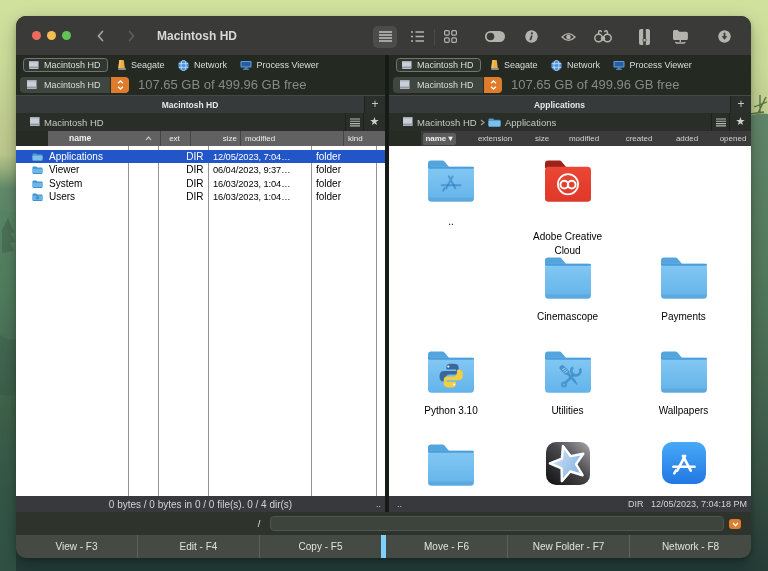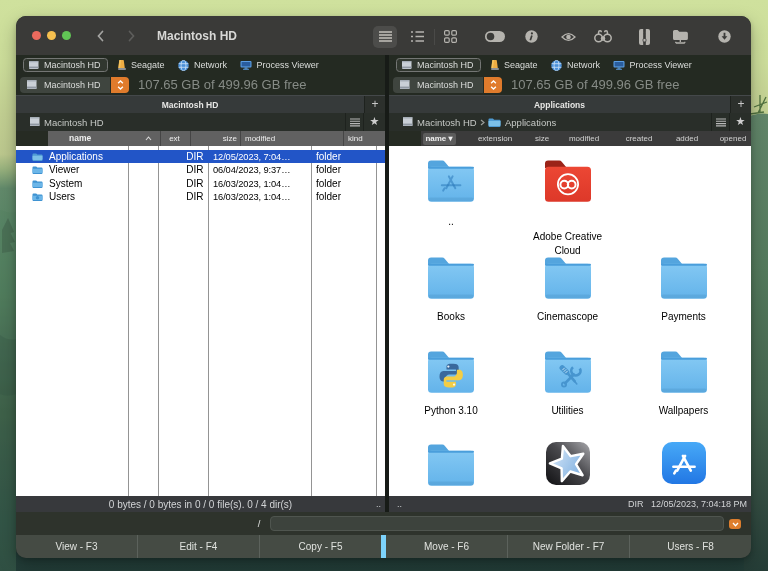--- a/index.html
+++ b/index.html
@@ -420,29 +420,20 @@
         <div class="gitem" style="left:120.5px;top:14px">
           <svg width="50" height="42" viewBox="0 0 50 42">
             <path d="M2 8 V3.6 a3.1 3.1 0 0 1 3.1 -3.1 h11.2 a3.1 3.1 0 0 1 2.4 1.15 l4.6 5.55 z" fill="#9b2318"></path>
             <rect x="2" y="6.8" width="46" height="35" rx="3.6" fill="url(#ccg)"></rect>
             <circle cx="25" cy="24.3" r="10.1" fill="none" stroke="#fff" stroke-width="1.8"></circle>
             <circle cx="21.3" cy="24.6" r="3.9" fill="none" stroke="#fff" stroke-width="2"></circle>
             <circle cx="28.7" cy="24.6" r="3.9" fill="none" stroke="#fff" stroke-width="2"></circle>
           </svg>
           <div class="glabel" style="margin-top:28px">Adobe Creative<br>Cloud</div>
         </div>
-        <div class="gitem" style="left:4px;top:111px">
-          <svg width="50" height="42" viewBox="0 0 50 42">
-            <path d="M2 8 V3.6 a3.1 3.1 0 0 1 3.1 -3.1 h11.2 a3.1 3.1 0 0 1 2.4 1.15 l4.6 5.55 z" fill="#54a5de"></path>
-            <rect x="2" y="6.8" width="46" height="35" rx="3.6" fill="url(#fg)"></rect>
-            <rect x="2" y="6.8" width="46" height="2" rx="1" fill="#4a9edb"></rect>
-            <rect x="2.6" y="37.6" width="44.8" height="3.6" rx="1.8" fill="rgba(30,90,140,.13)"></rect>
-          </svg>
-          <div class="glabel">Books</div>
-        </div>
         <div class="gitem" style="left:120.5px;top:111px">
           <svg width="50" height="42" viewBox="0 0 50 42">
             <path d="M2 8 V3.6 a3.1 3.1 0 0 1 3.1 -3.1 h11.2 a3.1 3.1 0 0 1 2.4 1.15 l4.6 5.55 z" fill="#54a5de"></path>
             <rect x="2" y="6.8" width="46" height="35" rx="3.6" fill="url(#fg)"></rect>
             <rect x="2" y="6.8" width="46" height="2" rx="1" fill="#4a9edb"></rect>
             <rect x="2.6" y="37.6" width="44.8" height="3.6" rx="1.8" fill="rgba(30,90,140,.13)"></rect>
           </svg>
           <div class="glabel">Cinemascope</div>
         </div>
         <div class="gitem" style="left:236.5px;top:111px">
@@ -537,15 +528,15 @@
         <path d="M1 1 L3.5 3.8 L6 1" stroke="#fff" stroke-width="1.3" fill="none"></path>
       </svg>
     </div>
   </div>
   <div style="display:flex;height:23px;background:#454b44;flex:none">
     <div class="fnb">View - F3</div>
     <div class="fnb" style="border-left:1px solid #5c625c">Edit - F4</div>
     <div class="fnb" style="border-left:1px solid #5c625c">Copy - F5</div>
     <div class="fnb" style="border-left:5px solid #7dd3fc">Move - F6</div>
     <div class="fnb" style="border-left:1px solid #5c625c">New Folder - F7</div>
-    <div class="fnb" style="border-left:1px solid #5c625c">Users - F8</div>
+    <div class="fnb" style="border-left:1px solid #5c625c">Network - F8</div>
   </div>
 </div>
 
 </body></html>

